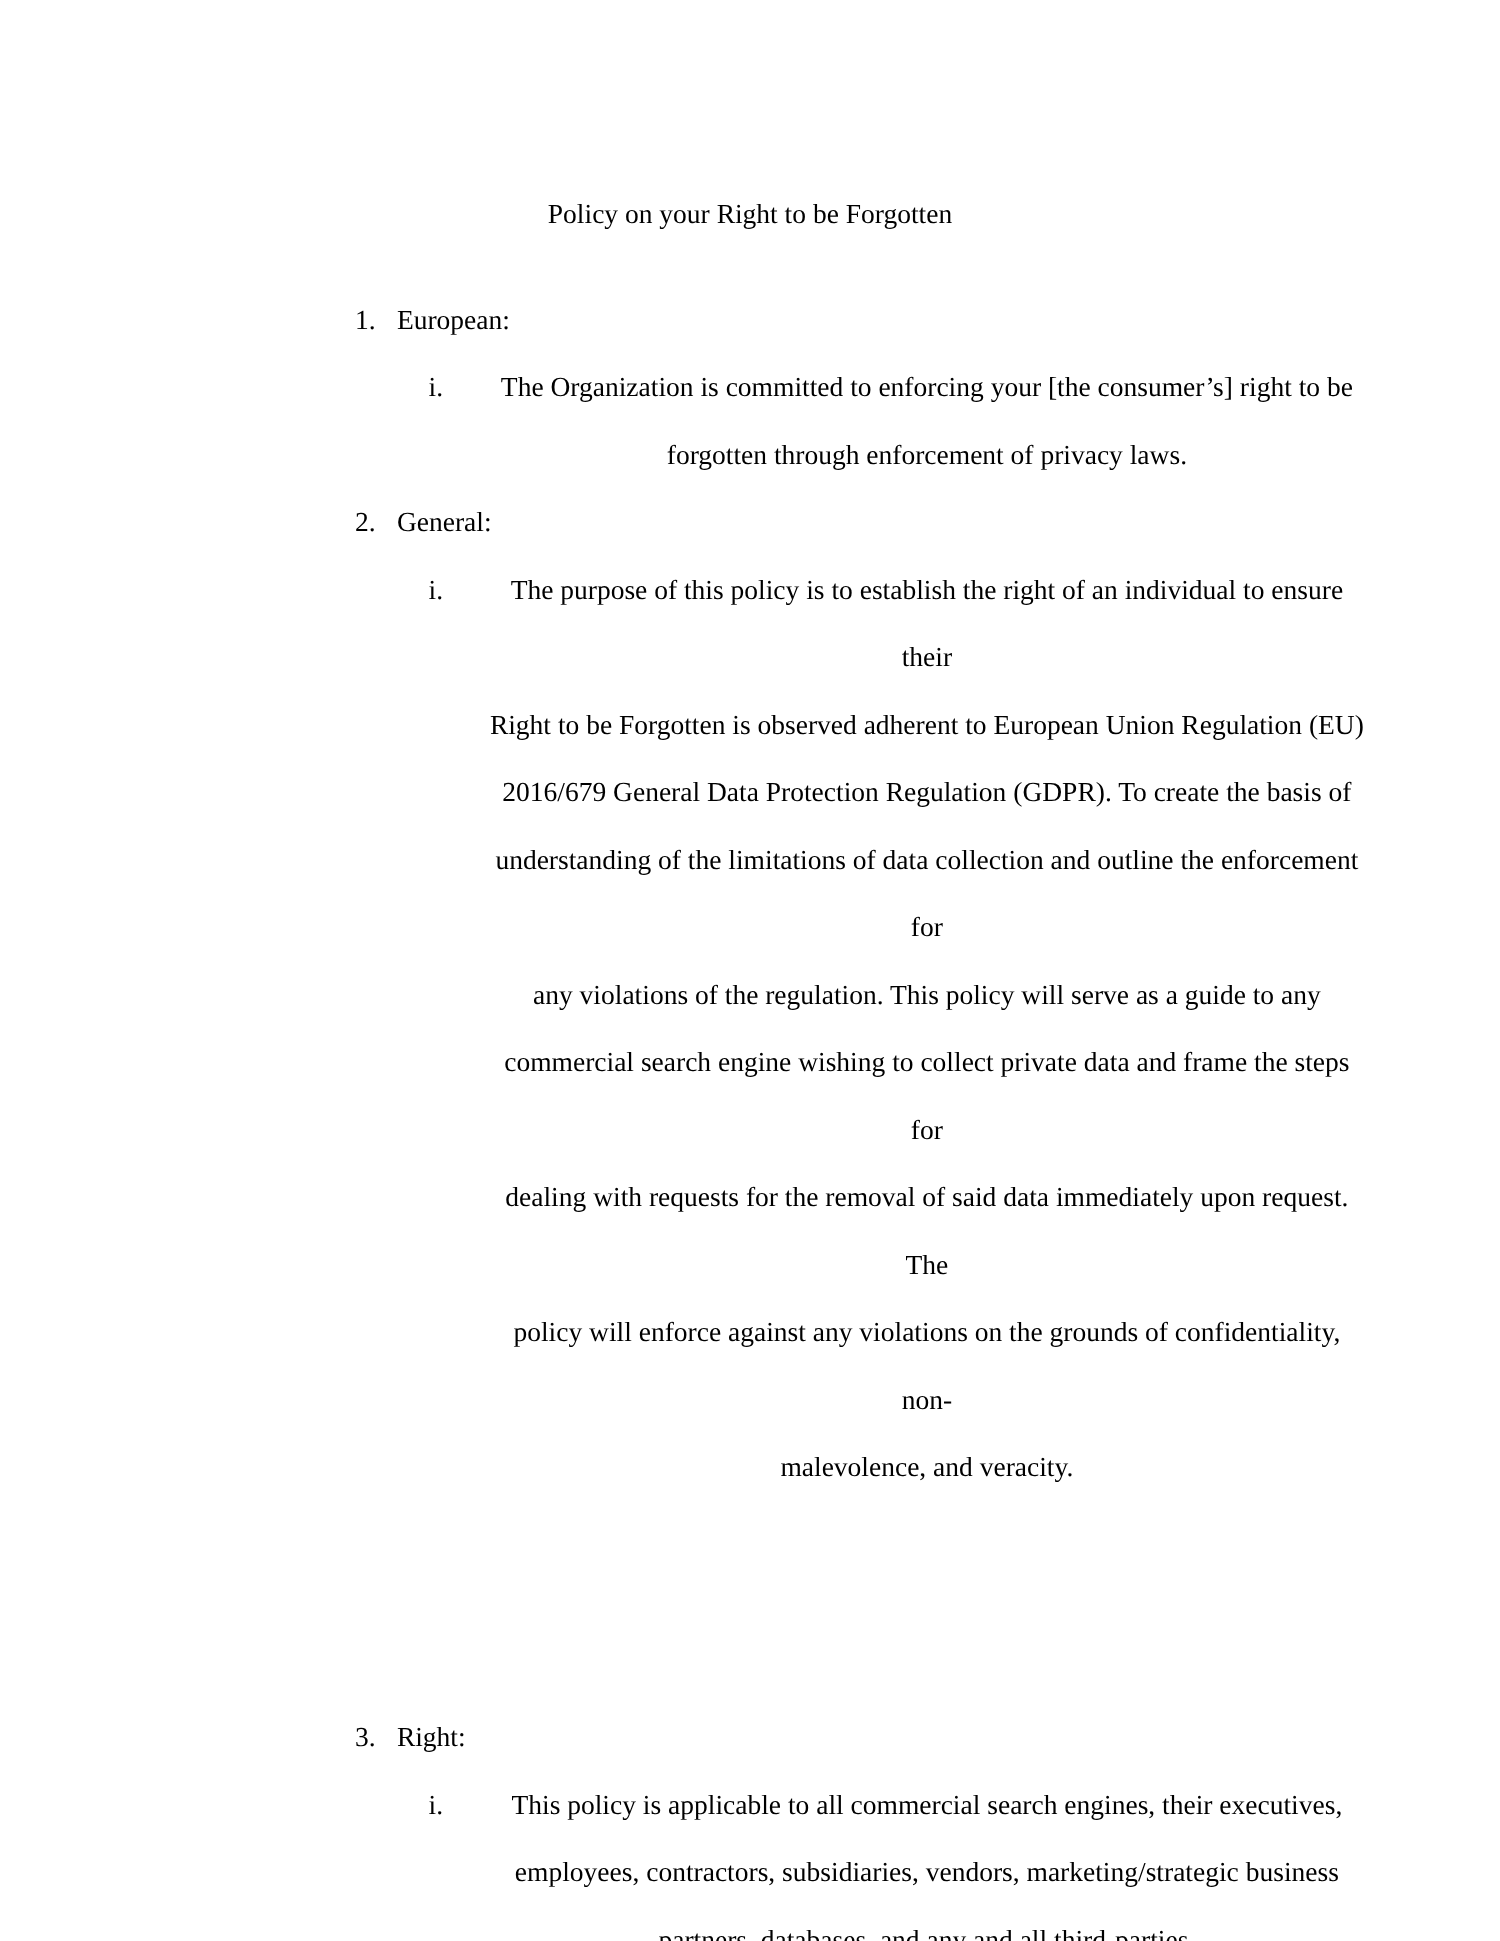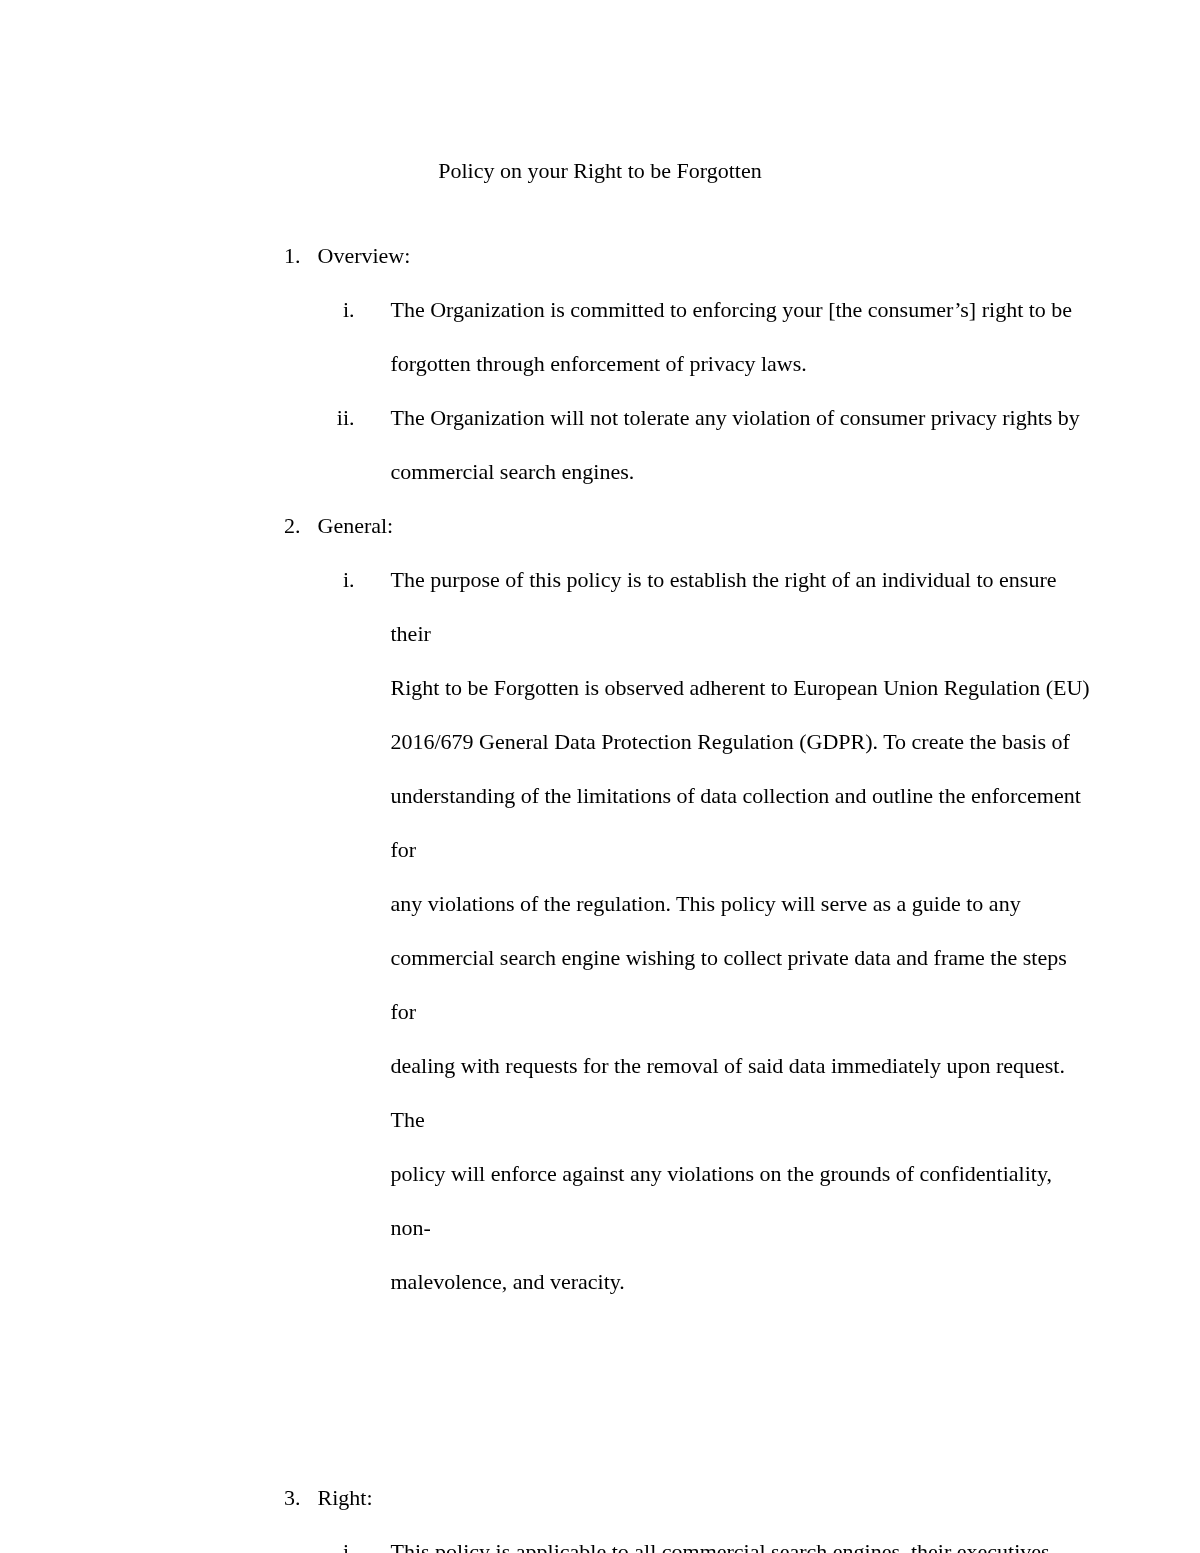--- a/index.html
+++ b/index.html
@@ -46,47 +46,43 @@
     margin-left: 283px;
     line-height: 54px;
   }
   .l2 .num {
     position: absolute;
     right: calc(100% + 36px);
     white-space: nowrap;
   }
   .l2 .text {
     white-space: pre-line;
+    text-align: center;
   }
 </style>
 </head>
 <body>
 
 <div class="page">
 
   <h1 class="doc-title">Policy on your Right to be Forgotten</h1>
 
   <div class="spacer-after-title"></div>
 
   <div class="l1">
     <span class="num">1.</span>
-    <span>Overview:</span>
+    <span>European:</span>
   </div>
 
   <div class="l2">
     <span class="num">i.</span>
     <div class="text">The Organization is committed to enforcing your [the consumer’s] right to be
 forgotten through enforcement of privacy laws.</div>
   </div>
 
-  <div class="l2">
-    <span class="num">ii.</span>
-    <div class="text">The Organization will not tolerate any violation of consumer privacy rights by
-commercial search engines.</div>
-  </div>
 
   <div class="l1">
     <span class="num">2.</span>
     <span>General:</span>
   </div>
 
   <div class="l2">
     <span class="num">i.</span>
     <div class="text">The purpose of this policy is to establish the right of an individual to ensure their
 Right to be Forgotten is observed adherent to European Union Regulation (EU)

